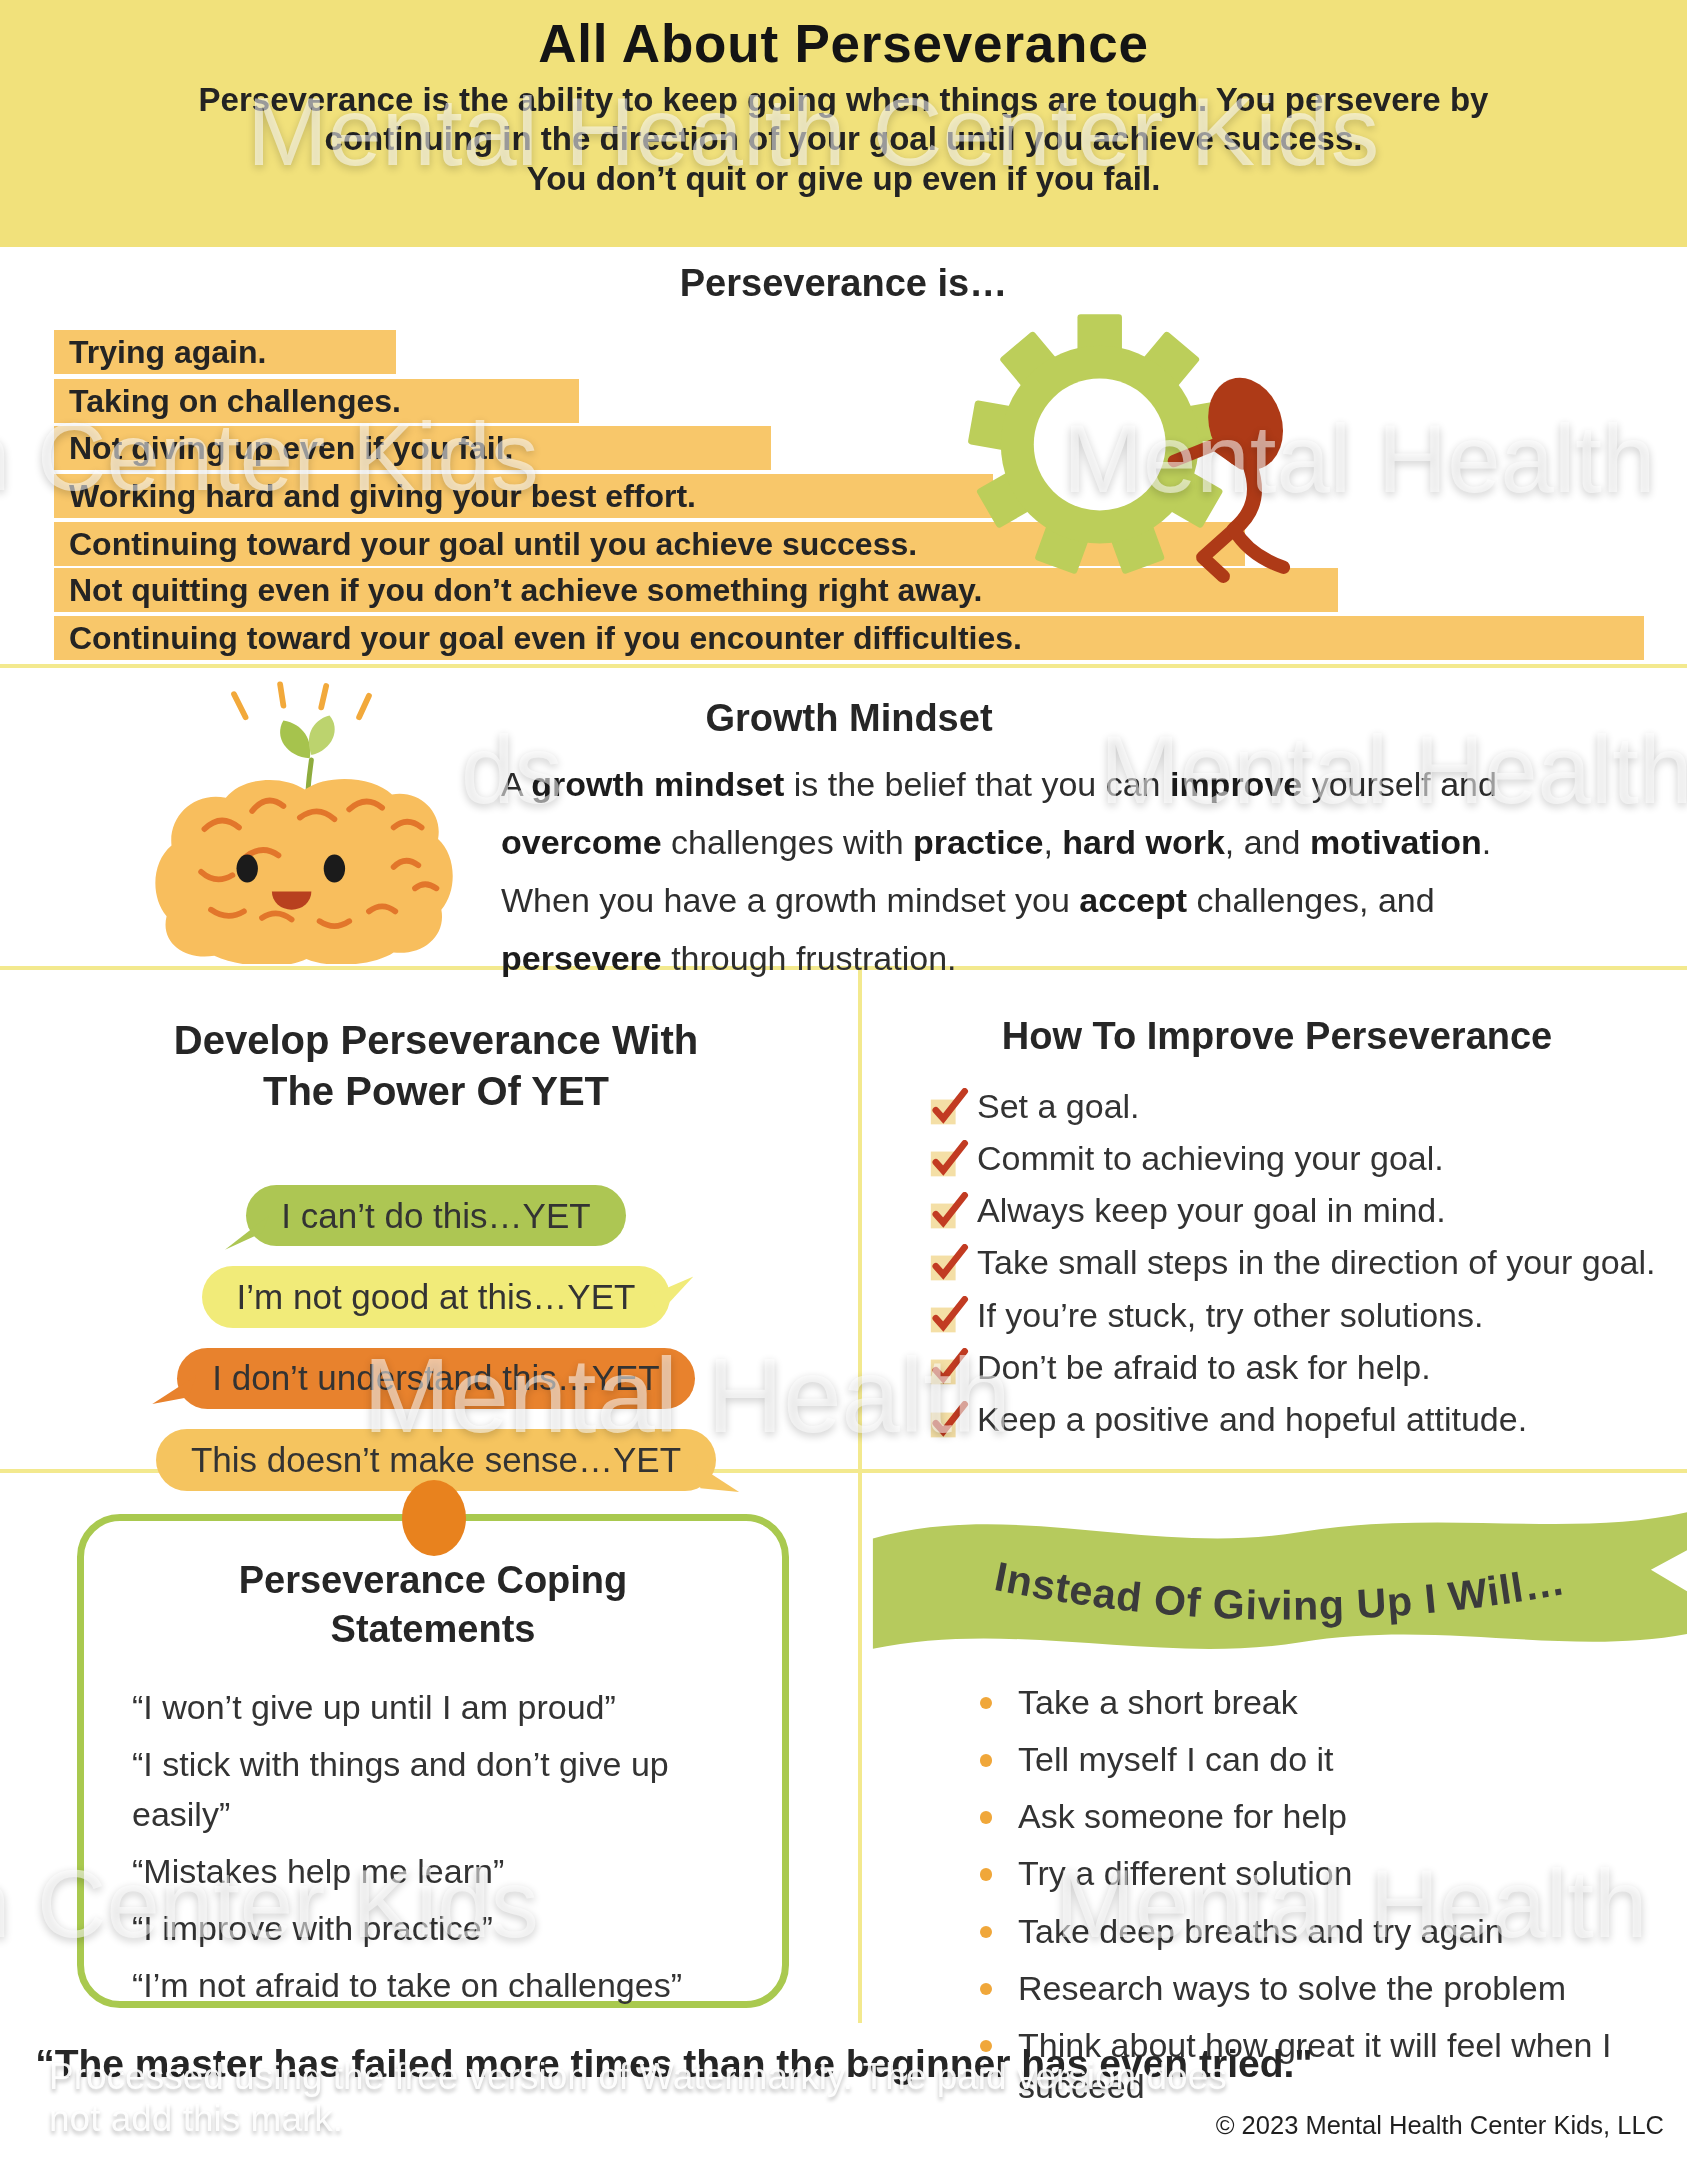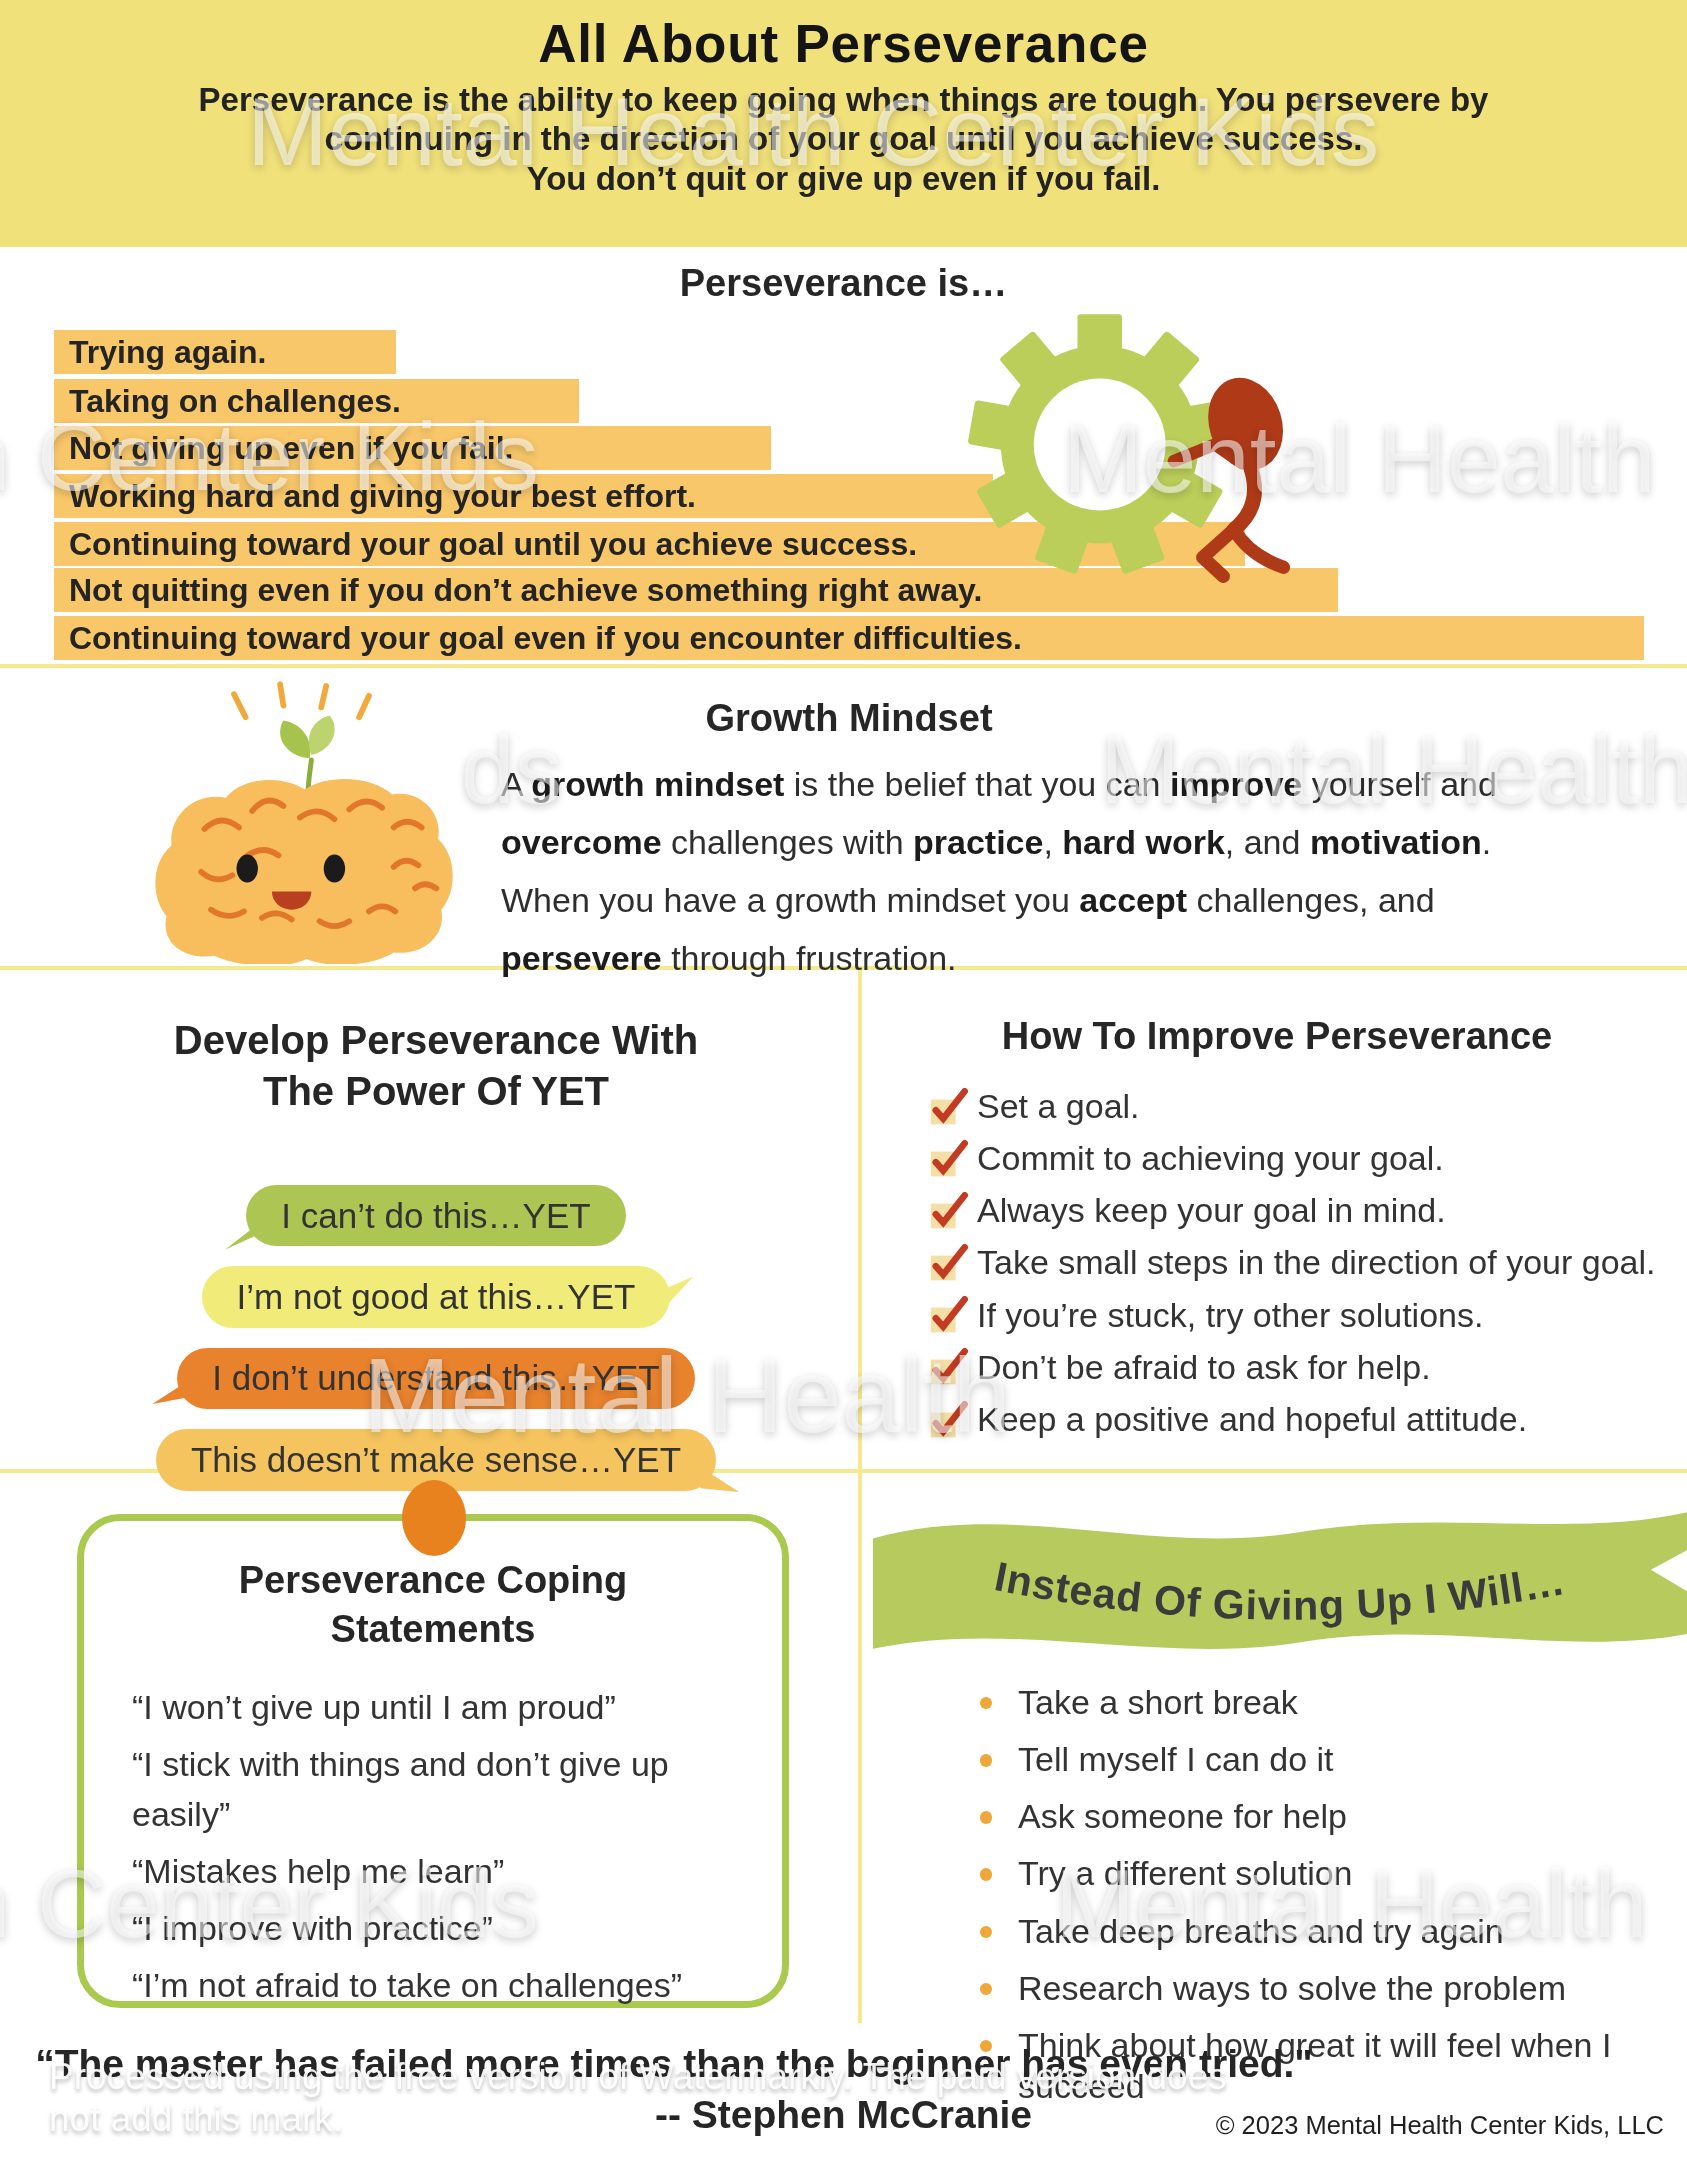--- a/index.html
+++ b/index.html
@@ -316,21 +316,20 @@
     <li>Take a short break</li>
     <li>Tell myself I can do it</li>
     <li>Ask someone for help</li>
     <li>Try a different solution</li>
     <li>Take deep breaths and try again</li>
     <li>Research ways to solve the problem</li>
     <li>Think about how great it will feel when I succeed</li>
   </ul>
 
   <div class="quote">“The master has failed more times than the beginner has even tried."</div>
-  <div class="attribution">-- Stephen McCranie</div>
   <div class="copyright">© 2023 Mental Health Center Kids, LLC</div>
 
   <div class="wm wm-a">Mental Health Center Kids</div>
   <div class="wm wm-b1">n Center Kids</div>
   <div class="wm wm-b2">Mental Health</div>
   <div class="wm wm-c1">ds</div>
   <div class="wm wm-c2">Mental Health</div>
   <div class="wm wm-d">Mental Health</div>
   <div class="wm wm-e1">n Center Kids</div>
   <div class="wm wm-e2">Mental Health</div>

